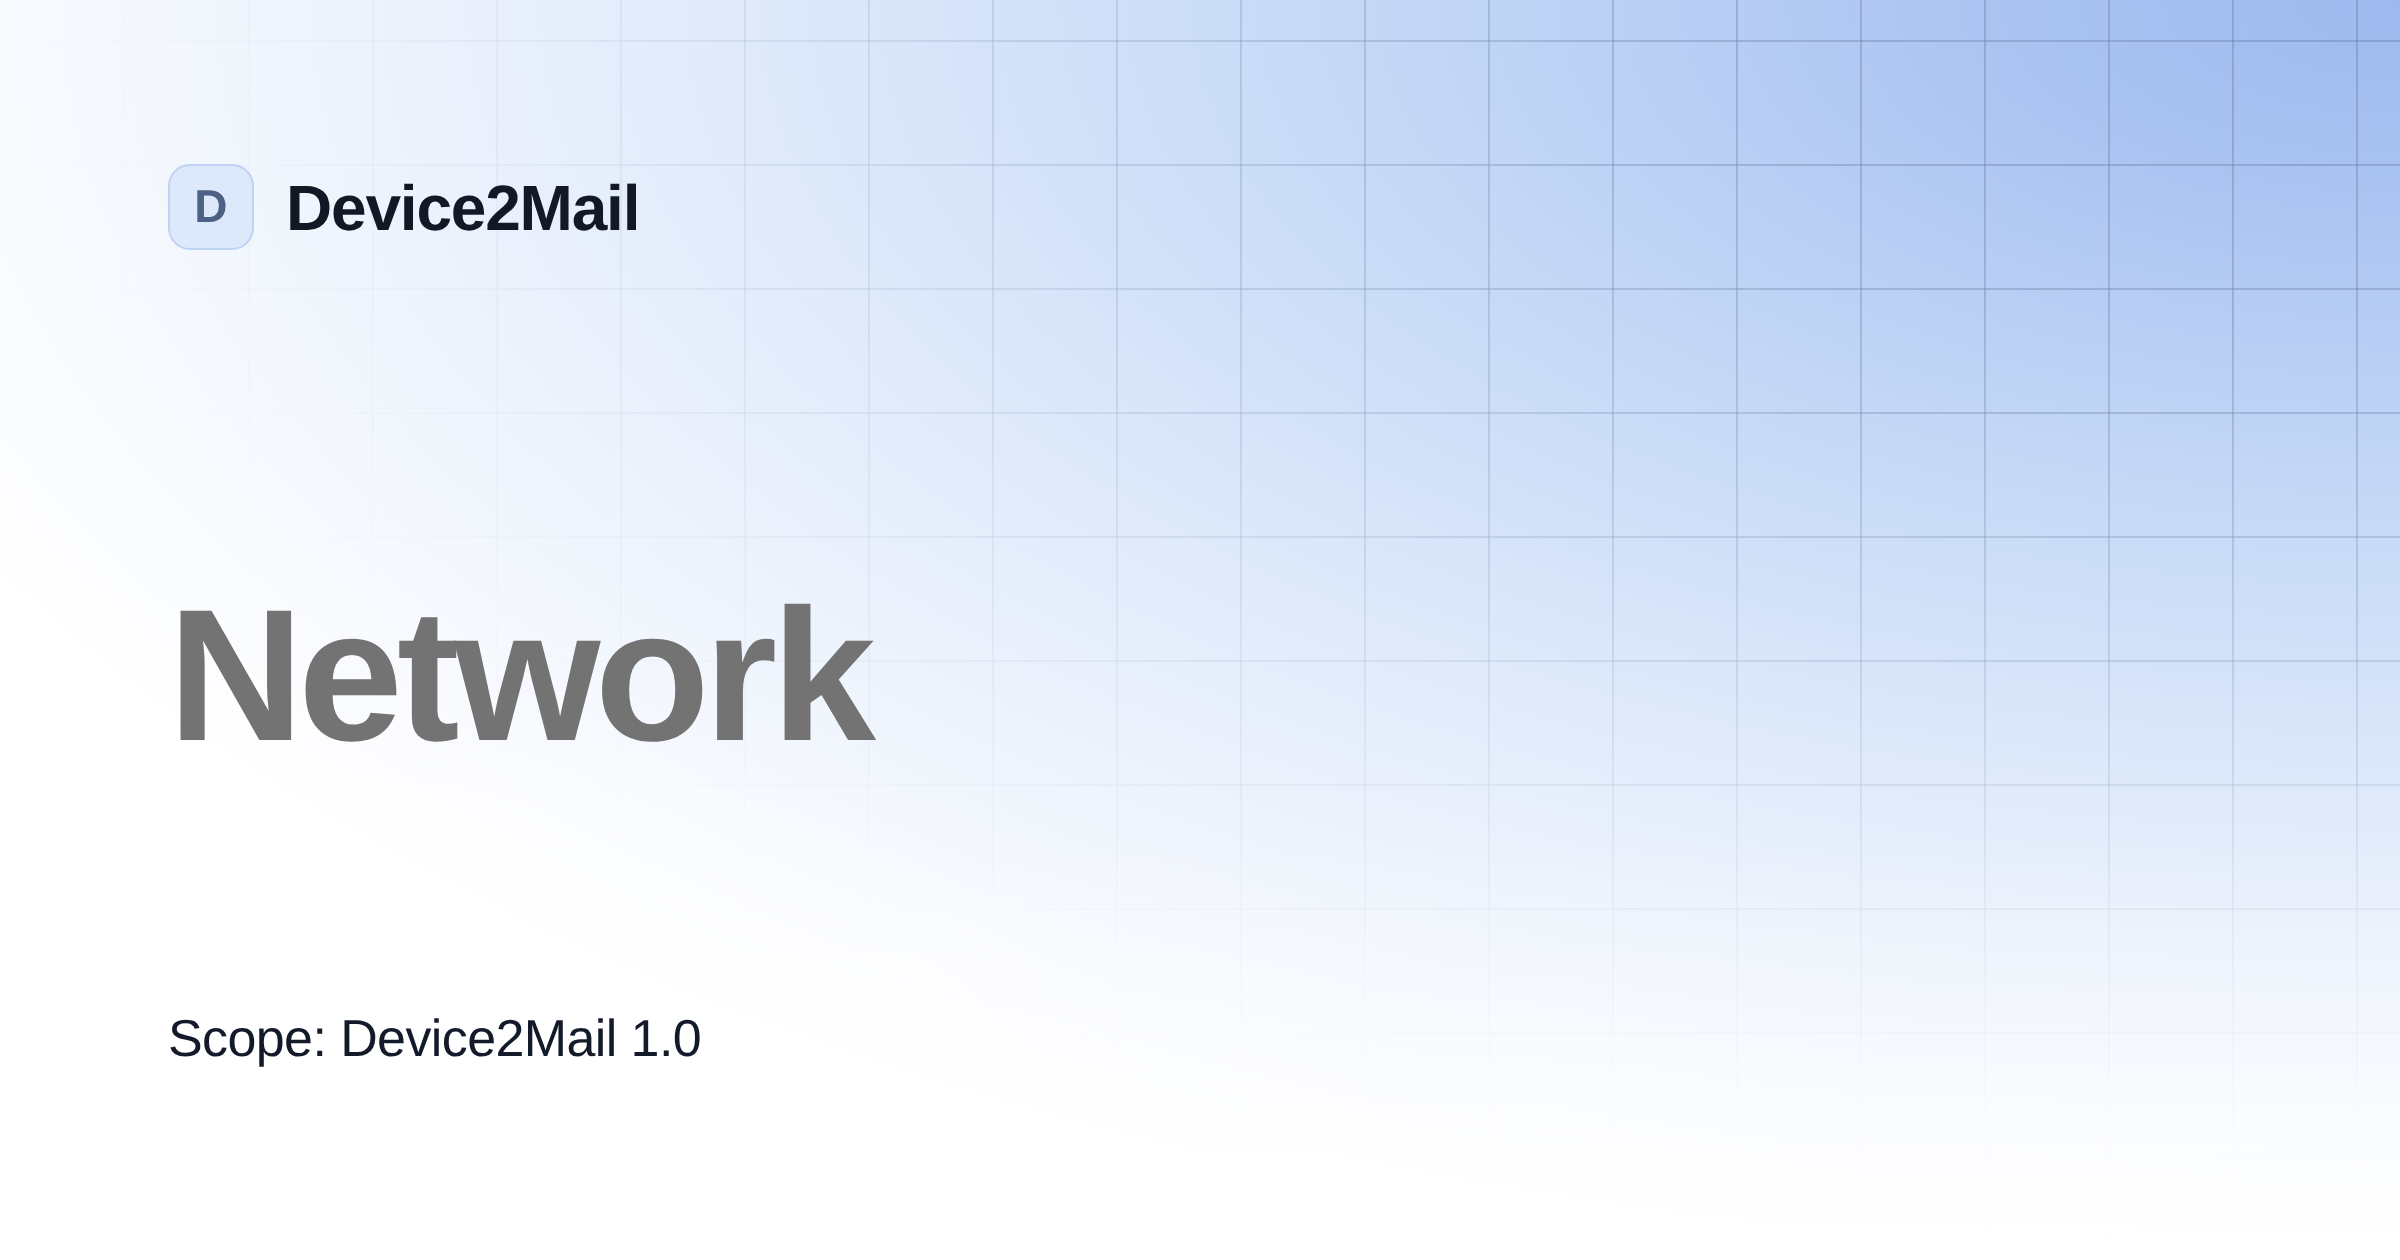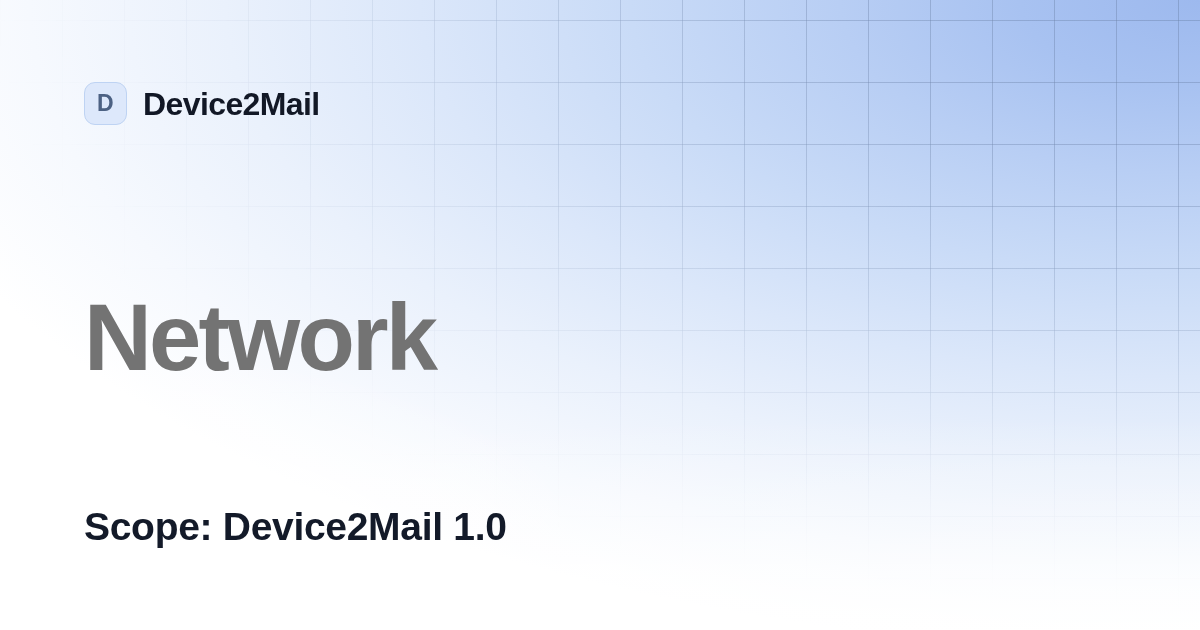--- a/index.html
+++ b/index.html
@@ -139,22 +139,22 @@
     max-width: 820px;
     margin-top: 12px;
   }
 
   .headline-line { display: block; white-space: nowrap; }
 
   .scope {
     position: absolute;
     left: 84px;
     top: 504px;
-    font-size: 39px;
-    font-weight: 700;
+    font-size: 26px;
+    font-weight: 400;
     color: #131a29;
     letter-spacing: -0.3px;
     line-height: 1.2;
     white-space: nowrap;
   }
 </style>
 </head>
 <body>
 
 <div class="cover">

